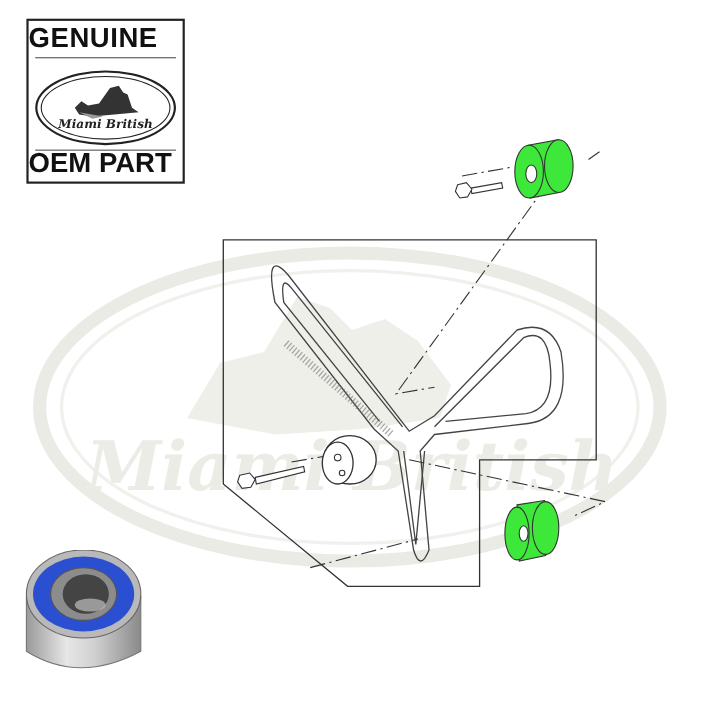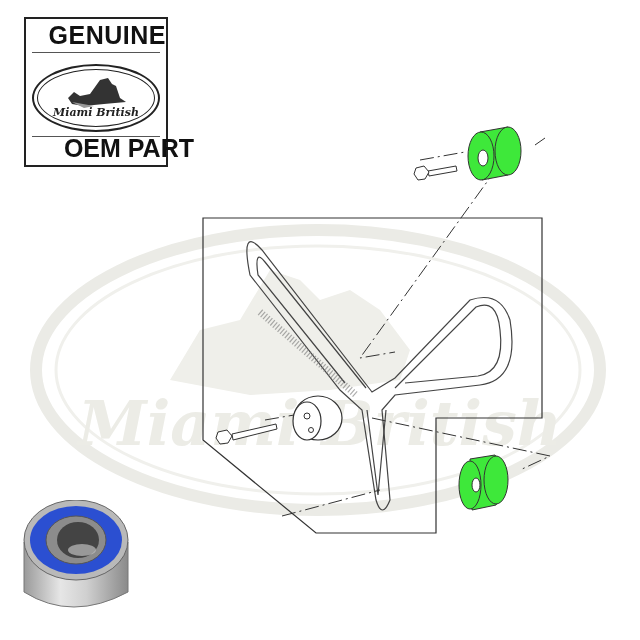--- a/index.html
+++ b/index.html
@@ -2,25 +2,25 @@
 <html><head>
 <meta charset="utf-8">
 <style>
   html, body { margin: 0; padding: 0; background: #ffffff; }
   body { width: 640px; height: 640px; position: relative; overflow: hidden; font-family: "Liberation Sans", sans-serif; }
   .badge {
     position: absolute; left: 24px; top: 17px; width: 144px; height: 150px;
     border: 2px solid #222; background: #fff; box-sizing: border-box;
   }
   .badge-top, .badge-bottom {
-    position: absolute; left: 0; width: 100%; text-align: right;
+    position: absolute; left: 0; width: 100%; text-align: left;
     font-weight: bold; color: #111; font-family: "Liberation Sans", sans-serif;
   }
   .badge-top { top: 2px; font-size: 25px; letter-spacing: 0.5px; }
-  .badge-bottom { bottom: 2px; font-size: 25px; margin-left: 28px; }
+  .badge-bottom { bottom: 2px; font-size: 25px; }
   .badge-rule { position: absolute; left: 6px; right: 6px; height: 1px; background: #555; }
   .badge-oval {
     position: absolute; left: 6px; top: 45px; width: 128px; height: 68px;
     border: 2px solid #222; border-radius: 50%; box-sizing: border-box;
   }
   .badge-oval-inner {
     position: absolute; left: 3px; top: 3px; right: 3px; bottom: 3px;
     border: 1px solid #222; border-radius: 50%;
   }
   .badge-script {

